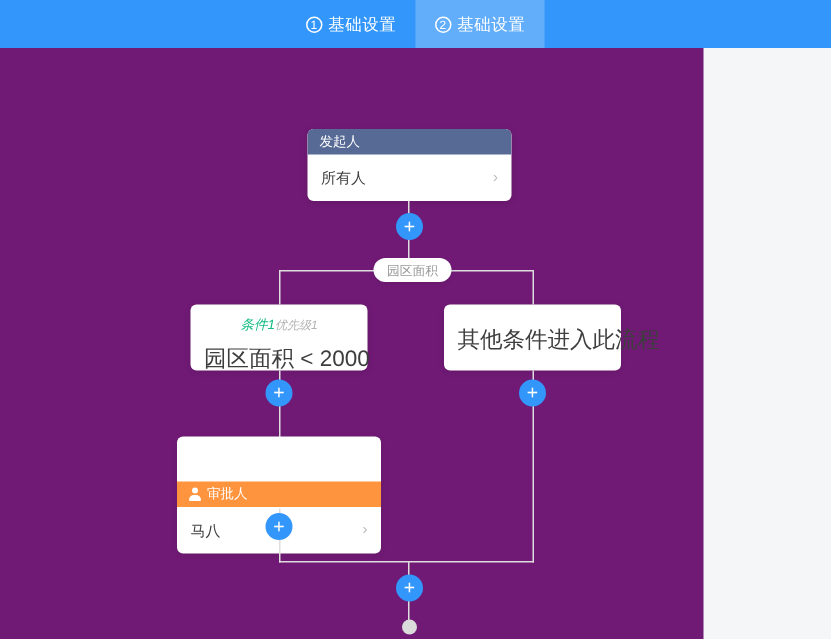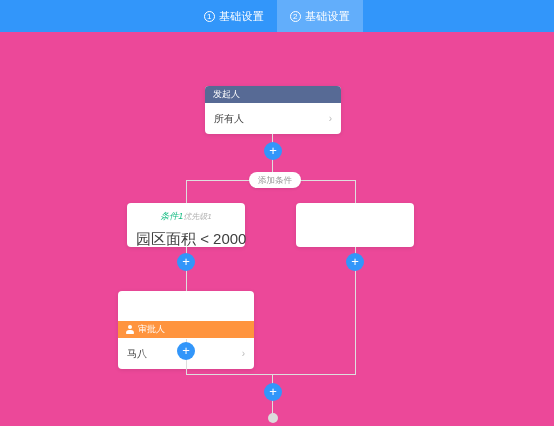--- a/index.html
+++ b/index.html
@@ -47,23 +47,23 @@
     border-radius: 50%;
     font-size: 8px;
     text-align: center;
     margin-right: 4px;
     box-sizing: border-box;
   }
 
   
   .canvas {
     position: relative;
-    width: 554px;
+    width: 469px;
     height: 394px;
-    background: #ec4899;
+    background: #701a75;
   }
 
   
   .vline {
     position: absolute;
     width: 1px;
     background: #dedede;
   }
   .hline {
     position: absolute;
@@ -231,35 +231,36 @@
       <span>所有人</span>
       <span class="chevron">›</span>
     </div>
   </div>
 
   <div class="vline" style="left:272px; top:102px; height:46px;"></div>
 
   <div class="plus" style="left:264px; top:110px;">+</div>
 
   <div class="hline" style="left:186px; top:148px; width:170px;"></div>
-  <div class="pill" style="left:249px; top:140px;">添加条件</div>
+  <div class="pill" style="left:249px; top:140px;">园区面积</div>
 
   <div class="vline" style="left:186px; top:148px; height:23px;"></div>
 
   <div class="vline" style="left:355px; top:148px; height:23px;"></div>
 
   <div class="cond" style="left:127px; top:171px;">
     <div class="cond-top">
       <span class="cond-title">条件1</span>
       <span class="cond-priority">优先级1</span>
     </div>
     <div class="cond-text">园区面积 &lt; 2000</div>
   </div>
 
   <div class="cond" style="left:296px; top:171px;">
+    <div class="cond-text">其他条件进入此流程</div>
   </div>
 
   <div class="vline" style="left:186px; top:215px; height:45px;"></div>
   <div class="plus" style="left:177px; top:221px;">+</div>
 
   <div class="vline" style="left:355px; top:215px; height:128px;"></div>
   <div class="plus" style="left:346px; top:221px;">+</div>
 
   <div class="node" style="left:118px; top:259px;">
     <div class="node-head approver">

